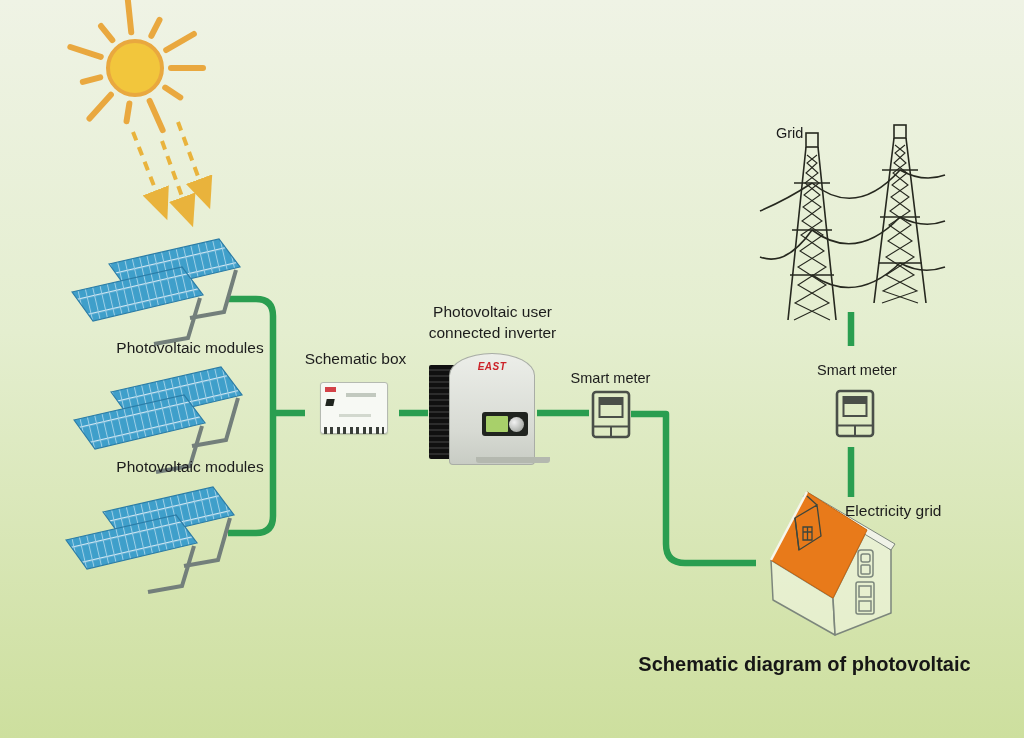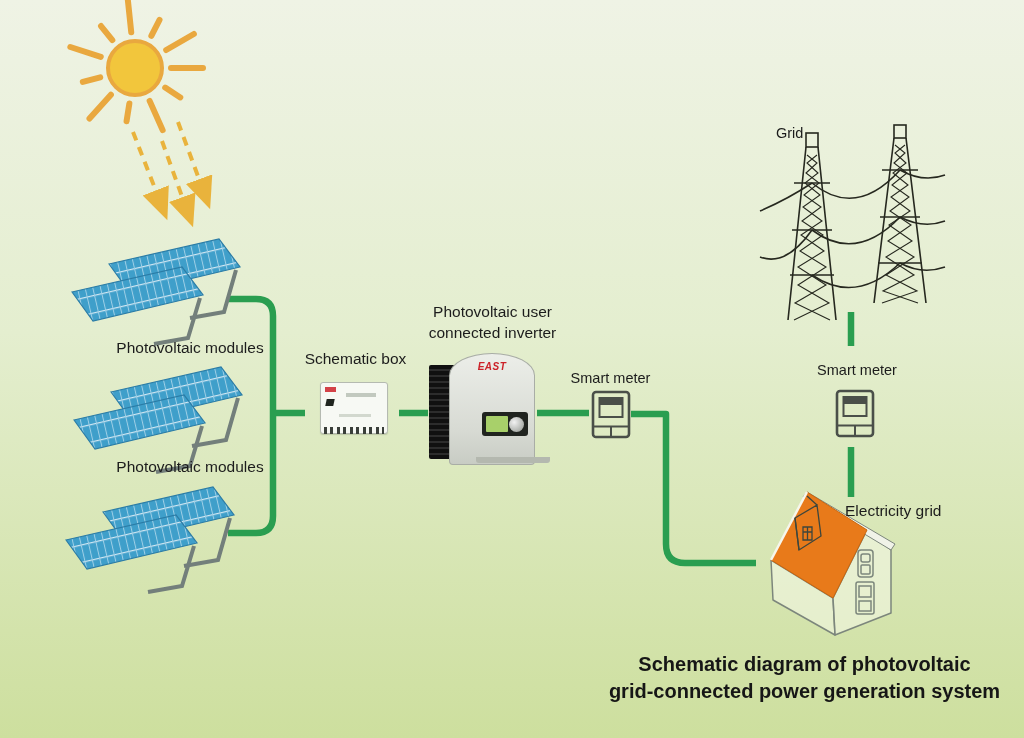--- a/index.html
+++ b/index.html
@@ -208,16 +208,15 @@
       <rect x="116" y="85" width="9" height="9" rx="1"></rect>
       <rect x="111" y="102" width="18" height="32" rx="2"></rect>
       <rect x="114" y="106" width="12" height="11"></rect>
       <rect x="114" y="121" width="12" height="10"></rect>
     </g>
   </svg>
   <div class="label" style="left:845px;top:501px;width:115px;text-align:left">Electricity grid</div>
 
   <div class="title">
     <div>Schematic diagram of photovoltaic</div>
-    <div>grid-connected power generation system</div>
   </div>
 
 </div>
 
 </body></html>

